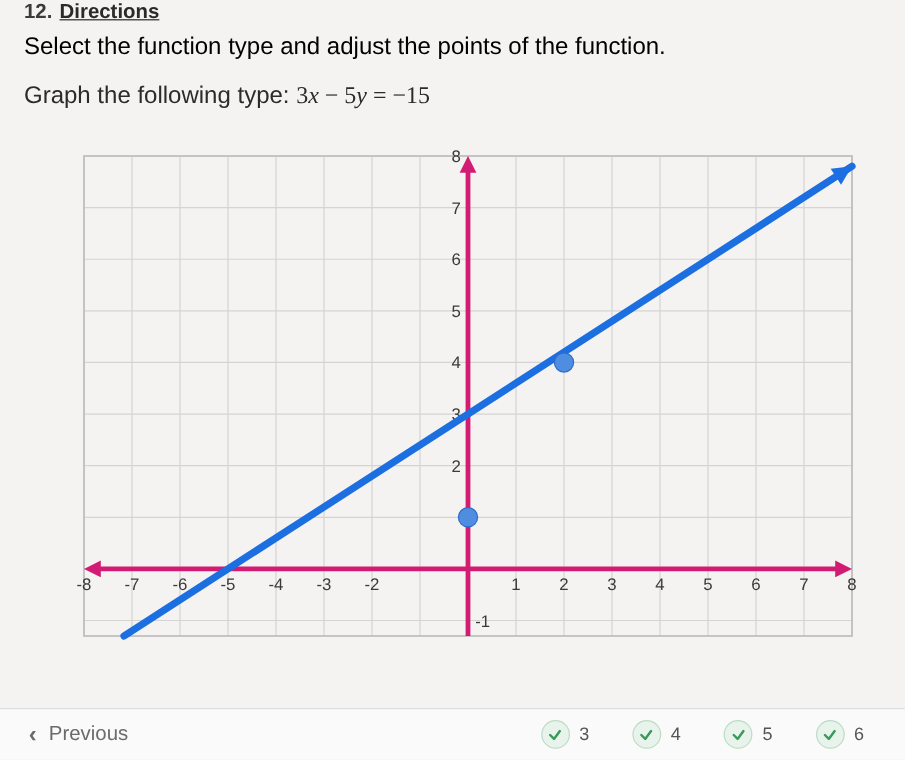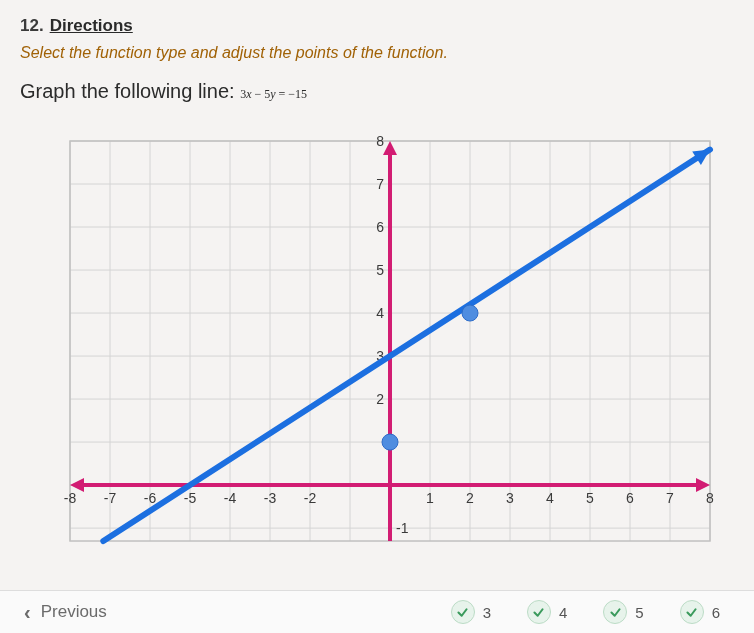--- a/index.html
+++ b/index.html
@@ -6,50 +6,49 @@
     margin: 0;
     padding: 0;
     font-family: Arial, sans-serif;
     background: #f5f3f2;
     width: 754px;
     height: 633px;
     overflow: hidden;
     color: #2a2a2a;
   }
   .page {
-    padding: 16px 20px;
+    padding: 0 20px;
   }
   .header-row {
     display: flex;
     align-items: baseline;
     gap: 6px;
     font-size: 17px;
     font-weight: bold;
     margin-top: 0;
   }
   .qnum { color: #3b3b3b; }
   .directions {
     text-decoration: underline;
     font-weight: bold;
     text-align: center;
   }
   .instruction {
     margin-top: 8px;
-    font-style: italic;
-    font-size: 16px;
-    color: #a16207;
+    font-size: 20px;
+    color: #000000;
   }
   .prompt {
     margin-top: 18px;
     font-size: 20px;
     color: #2b2b2b;
   }
   .eqn {
     font-family: "Cambria Math", "Times New Roman", serif;
-    font-size: 12px;
+    font-size: 20px;
   }
   .eqn .var { font-style: italic; }
   .graph-wrap {
     margin-top: 28px;
     margin-left: 40px;
   }
   svg { display: block; }
   .grid-line { stroke: #d4d4d4; stroke-width: 1; }
   .grid-border { stroke: #c0c0c0; stroke-width: 1.5; fill: none; }
   .axis { stroke: #d21c73; stroke-width: 4; fill: none; }
@@ -116,21 +115,21 @@
 
 <div class="page">
   <div class="header-row">
     <span class="qnum">12.</span>
     <span class="directions">Directions</span>
   </div>
 
   <div class="instruction">Select the function type and adjust the points of the function.</div>
 
   <div class="prompt">
-    <span>Graph the following line: </span><span class="eqn">3<span class="var">x</span> − 5<span class="var">y</span> = −15</span>
+    <span>Graph the following type: </span><span class="eqn">3<span class="var">x</span> − 5<span class="var">y</span> = −15</span>
   </div>
 
   <div class="graph-wrap">
     <svg id="graph-svg" width="660" height="420">
         <line x1="10" y1="10" x2="10" y2="410" class="grid-line"></line>
         <line x1="50" y1="10" x2="50" y2="410" class="grid-line"></line>
         <line x1="90" y1="10" x2="90" y2="410" class="grid-line"></line>
         <line x1="130" y1="10" x2="130" y2="410" class="grid-line"></line>
         <line x1="170" y1="10" x2="170" y2="410" class="grid-line"></line>
         <line x1="210" y1="10" x2="210" y2="410" class="grid-line"></line>

